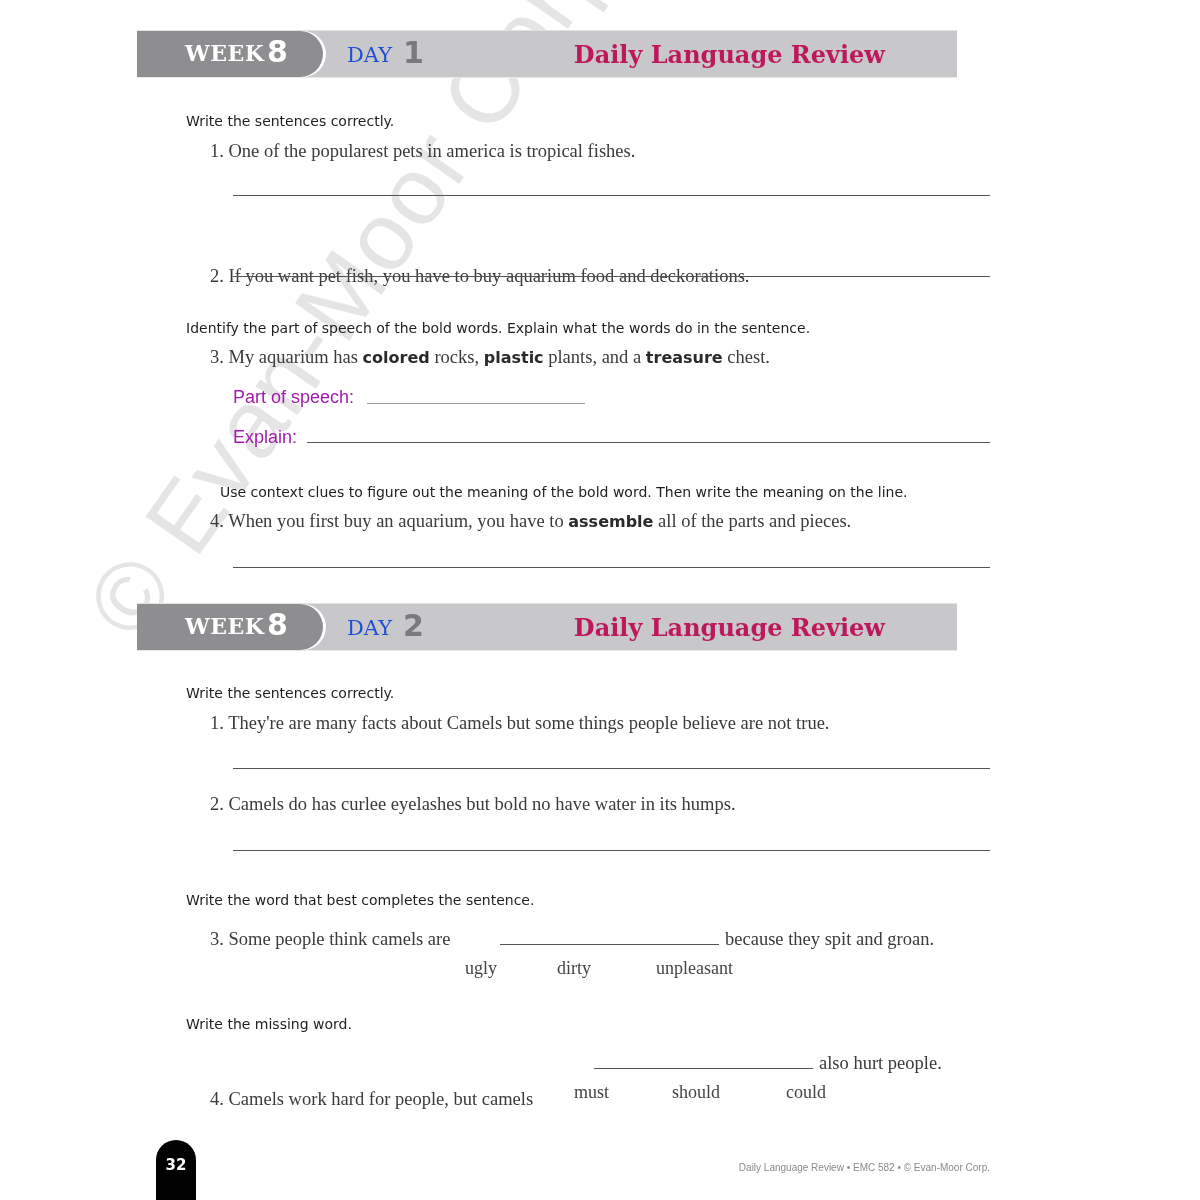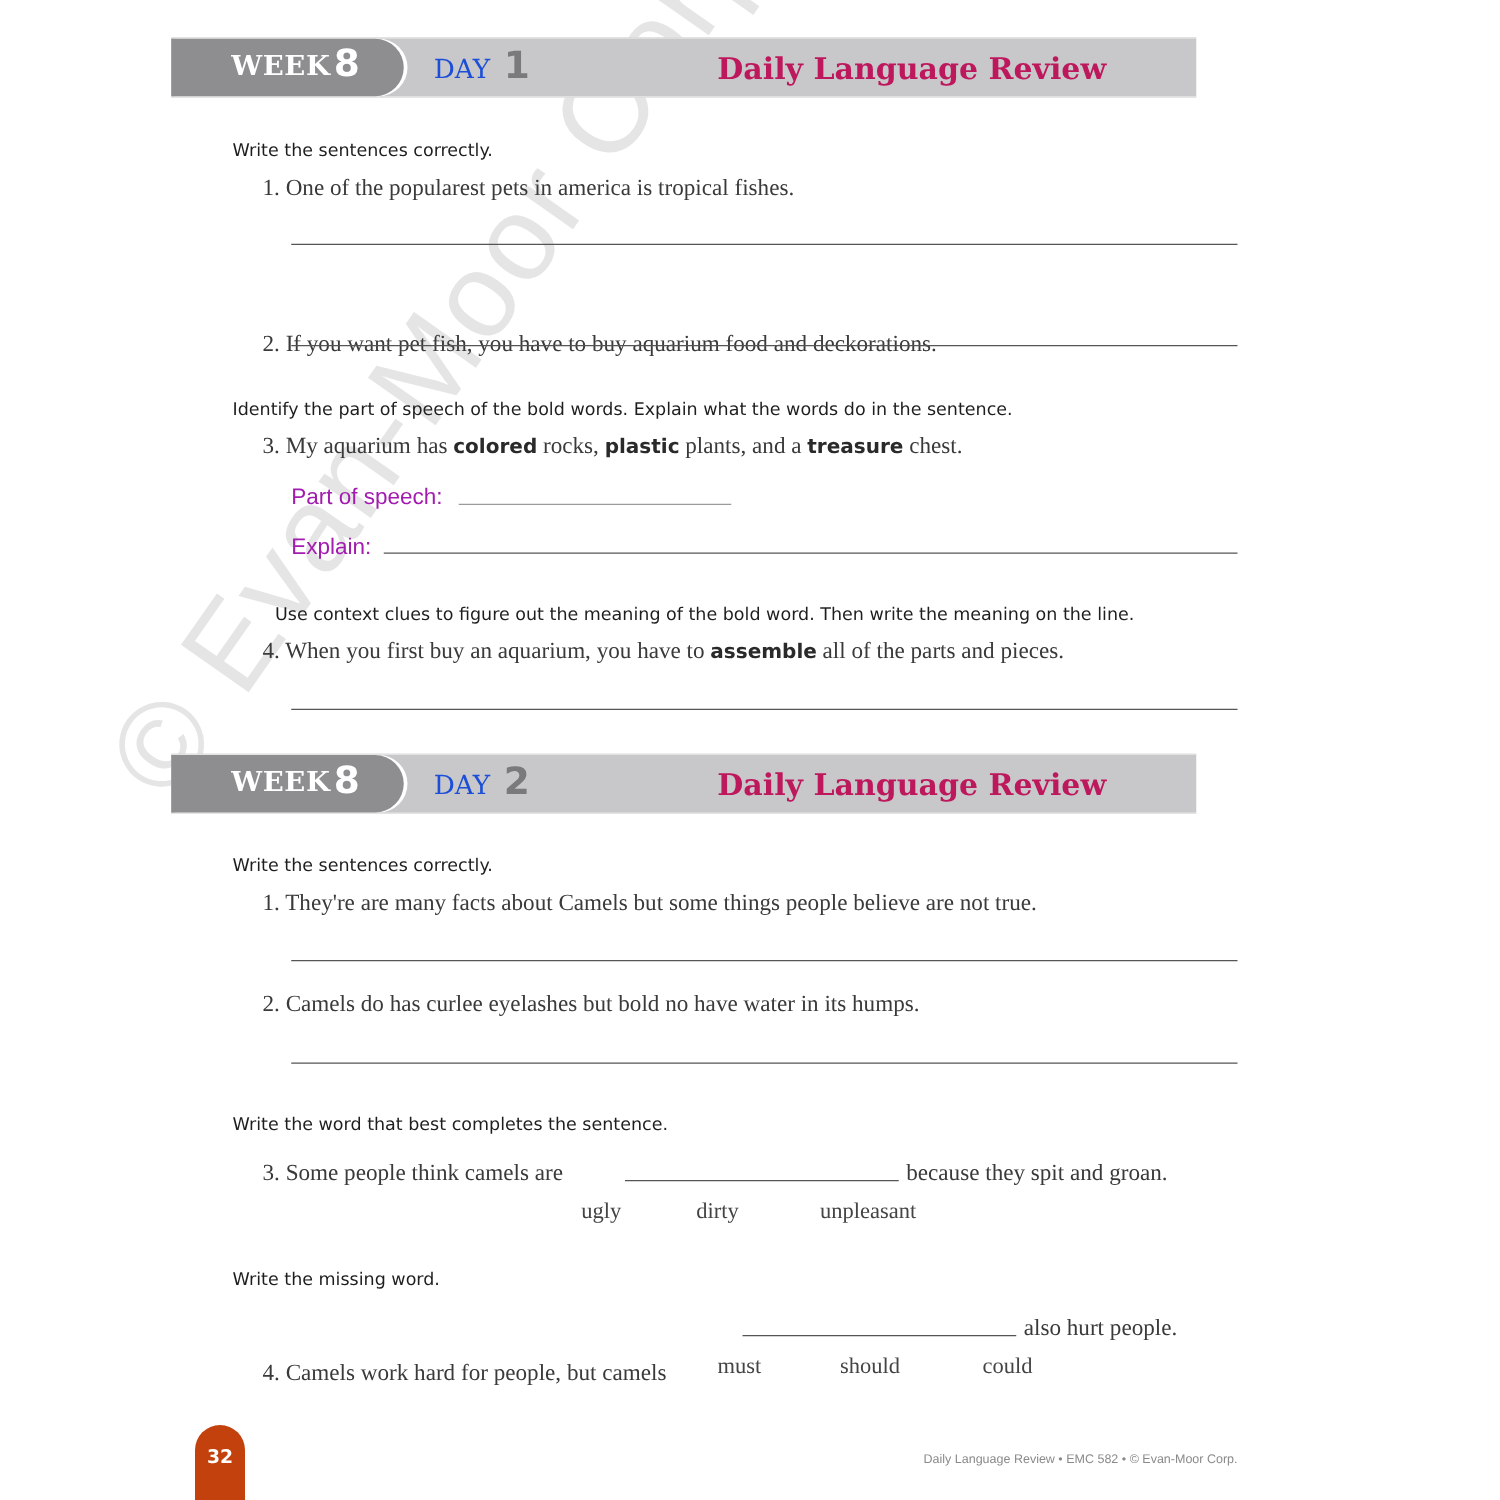--- a/index.html
+++ b/index.html
@@ -14,21 +14,21 @@
   .header .dlr-title { position:absolute; right:72px; top:9px; font-family:"DejaVu Serif", serif; font-size:24px; font-weight:bold; color:#be185d; }
 
   .instr { position:absolute; left:186px; font-family:"DejaVu Sans", sans-serif; font-size:14px; color:#1e1e1e; }
   .item { position:absolute; left:210px; font-family:"Liberation Serif", serif; font-size:18.5px; color:#3a3a3a; white-space:nowrap; }
   .item b { font-family:"DejaVu Sans", sans-serif; font-weight:bold; font-size:16px; color:#2a2a2a; }
   .line { position:absolute; height:0; border-top:1.5px solid #555555; }
   .line.light { border-top:1.5px solid #9a9a9a; }
   .label { position:absolute; font-family:Liberation Sans, sans-serif; font-size:18px; color:#a21caf; }
   .choice { position:absolute; font-family:"Liberation Serif", serif; font-size:18px; color:#444444; }
 
-  .page-tab { position:absolute; left:156px; top:1140px; width:40px; height:60px; background:#c2410c; border-radius:20px 20px 0 0; }
+  .page-tab { position:absolute; left:156px; top:1140px; width:40px; height:60px; background:#000000; border-radius:20px 20px 0 0; }
   .page-num { position:absolute; left:0; width:40px; top:16px; text-align:center; font-family:"DejaVu Sans", sans-serif; font-weight:bold; font-size:15px; color:#ffffff; }
   .footer { position:absolute; right:210px; top:1162px; font-family:"Liberation Sans", sans-serif; font-size:10px; color:#8a8a8a;text-align:right; }
 
   .watermark { position:absolute; left:110px; top:570px; width:1100px; transform:rotate(-55deg); transform-origin:left center; font-family:"Liberation Sans", sans-serif; font-size:96px; color:rgba(160,160,160,0.28); white-space:nowrap; pointer-events:none; letter-spacing:2px; }
 </style>
 </head>
 <body>
 
 <div class="watermark">© Evan-Moor Corporation.</div>
 

